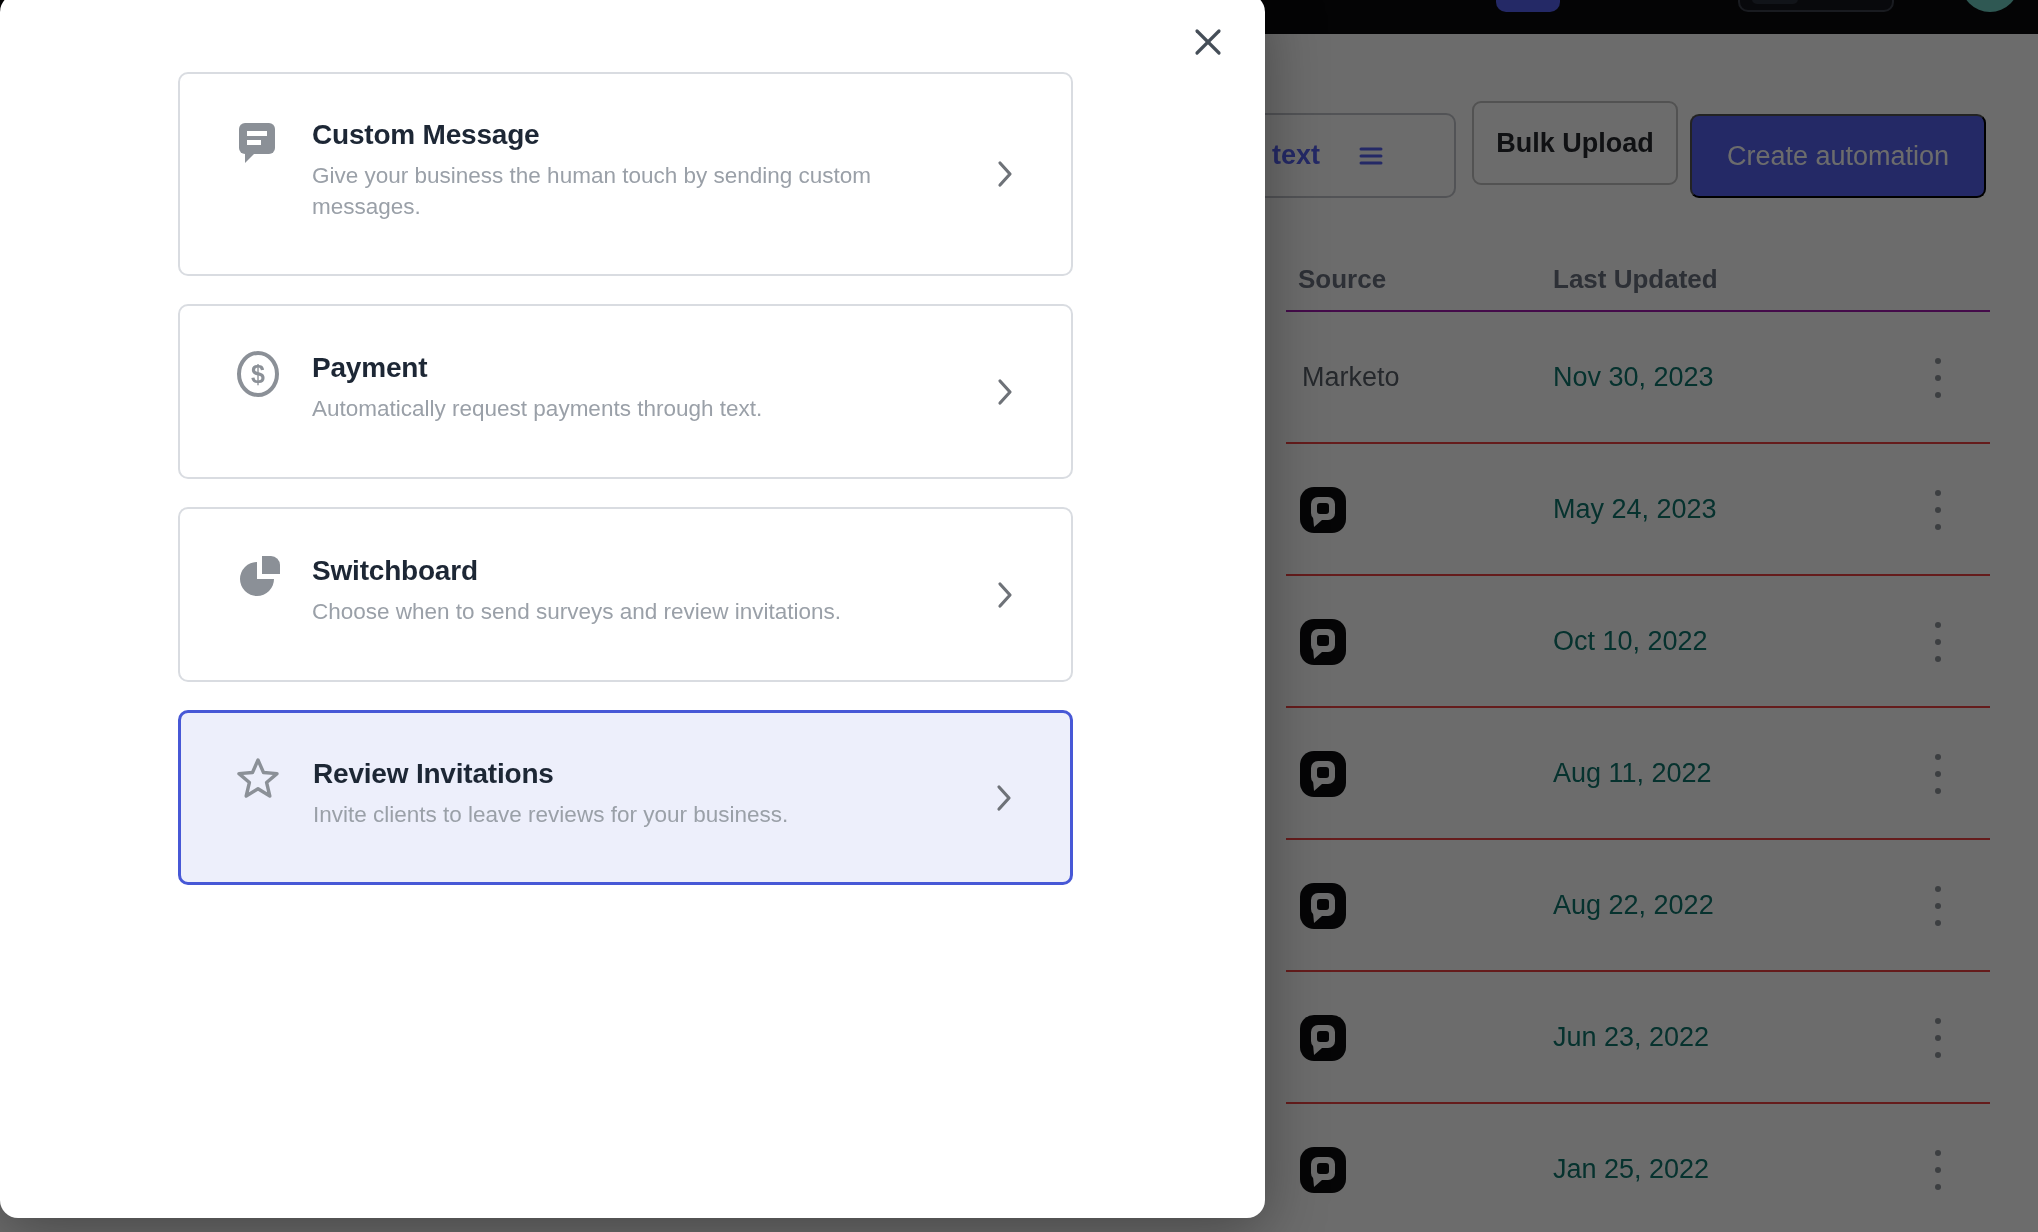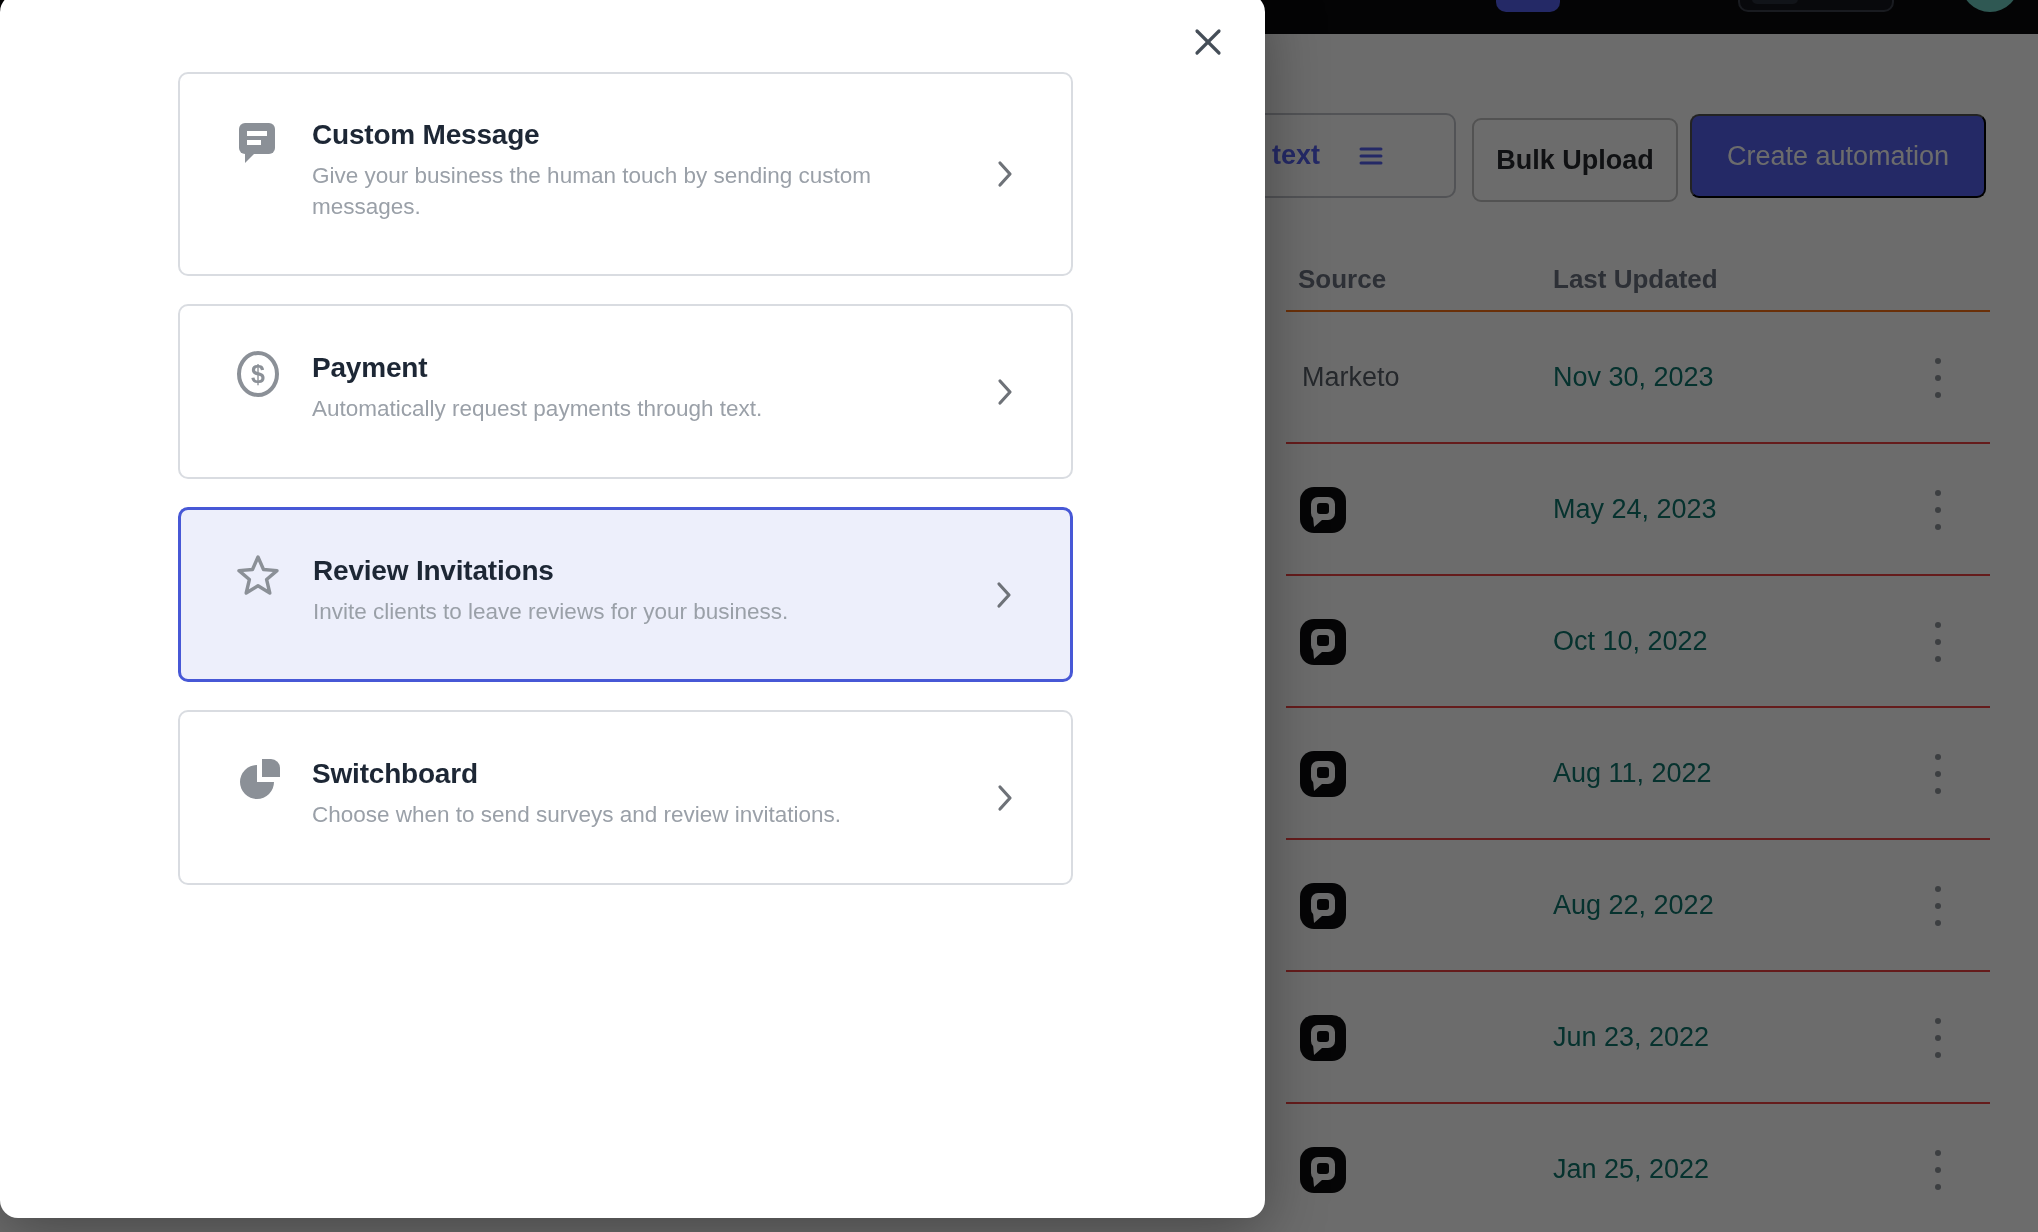--- a/index.html
+++ b/index.html
@@ -17,25 +17,25 @@
   .topbar{position:absolute;left:0;top:0;width:2038px;height:34px;background:#0a0b0e;}
   .topbar-blue-btn{position:absolute;left:1496px;top:-24px;width:64px;height:36px;border-radius:10px;background:var(--accent);}
   .topbar-search{position:absolute;left:1738px;top:-30px;width:156px;height:42px;border-radius:10px;border:2px solid #3c414d;background:#15171d;}
   .topbar-search .blob{position:absolute;left:12px;top:6px;width:46px;height:26px;border-radius:5px;background:#2a2f3b;}
   .topbar-avatar{position:absolute;left:1961px;top:-46px;width:58px;height:58px;border-radius:50%;background:var(--teal);}
 
   .toolbar{position:absolute;left:0;top:34px;right:0;height:200px;}
   .tab-box{position:absolute;left:1240px;top:79px;width:216px;height:85px;border:2px solid #c2c5ca;border-radius:10px;display:flex;align-items:center;background:#fff;}
   .tab-label{margin-left:30px;font-size:27px;font-weight:700;color:var(--accent);}
   .filter-icon{margin-left:38px;display:block;}
-  .btn-bulk{position:absolute;left:1472px;top:84px;width:206px;height:84px;border:2px solid #c2c2c2;border-radius:9px;background:#fff;display:flex;align-items:center;justify-content:center;font-size:27px;font-weight:700;color:#26292e;}
+  .btn-bulk{position:absolute;left:1472px;top:67px;width:206px;height:84px;border:2px solid #c2c2c2;border-radius:9px;background:#fff;display:flex;align-items:center;justify-content:center;font-size:27px;font-weight:700;color:#26292e;}
   .btn-create{position:absolute;left:1690px;top:80px;width:296px;height:84px;border-radius:9px;background:var(--accent);display:flex;align-items:center;justify-content:center;font-size:27px;font-weight:500;color:#ffffff;}
 
   .table{position:absolute;left:1286px;top:250px;width:704px;}
-  .thead{position:relative;height:62px;border-bottom:2px solid #f97316;}
+  .thead{position:relative;height:62px;border-bottom:2px solid #a21caf;}
   .th{position:absolute;top:14px;font-size:26px;font-weight:700;color:#6b7280;}
   .th.src{left:12px;}
   .th.upd{left:267px;}
   .trow{position:relative;height:132px;border-bottom:2px solid #ef4444;}
   .cell-src-text{position:absolute;left:16px;top:50px;font-size:27px;color:#596069;}
   .cell-src-icon{position:absolute;left:14px;top:43px;width:46px;height:46px;}
   .cell-date{position:absolute;left:267px;top:50px;font-size:27px;color:#0f766e;}
   .kebab{position:absolute;left:640px;top:46px;width:24px;height:40px;display:flex;flex-direction:column;align-items:center;justify-content:space-between;background:none;border:none;cursor:pointer;}
   .kebab i{width:6px;height:6px;border-radius:50%;background:#8f949b;}
 
@@ -238,49 +238,49 @@
         <div class="card-text">
           <div class="card-title">Payment</div>
           <div class="card-desc">Automatically request payments through text.</div>
         </div>
       </div>
       <svg class="chevron" width="16" height="28" viewBox="0 0 16 28">
         <polyline points="3,3 13,14 3,25" fill="none" stroke="#6e7278" stroke-width="3.2" stroke-linecap="round" stroke-linejoin="round"></polyline>
       </svg>
     </div>
 
-    <div class="card h1 selected">
-      <div class="card-inner">
-        <div class="icon-box">
-          <svg width="46" height="46" viewBox="0 0 46 46">
-            <path d="M23 4 L28.5 16.5 L42 17.6 L31.6 26.5 L34.8 40 L23 32.8 L11.2 40 L14.4 26.5 L4 17.6 L17.5 16.5 Z" fill="none" stroke="#8b9097" stroke-width="3.4" stroke-linejoin="round"></path>
-          </svg>
-        </div>
-        <div class="card-text">
-          <div class="card-title">Review Invitations</div>
-          <div class="card-desc">Invite clients to leave reviews for your business.</div>
-        </div>
-      </div>
-      <svg class="chevron" width="16" height="28" viewBox="0 0 16 28">
-        <polyline points="3,3 13,14 3,25" fill="none" stroke="#6e7278" stroke-width="3.2" stroke-linecap="round" stroke-linejoin="round"></polyline>
-      </svg>
-    </div>
-
     <div class="card h1">
       <div class="card-inner">
         <div class="icon-box">
           <svg width="48" height="48" viewBox="0 0 48 48">
             <path d="M23 9 A17 17 0 1 0 40 26 L23 26 Z" fill="#8b9097"></path>
             <path d="M28 3 h9 a9 9 0 0 1 9 9 v9 h-18 z" fill="#8b9097"></path>
           </svg>
         </div>
         <div class="card-text">
           <div class="card-title">Switchboard</div>
           <div class="card-desc">Choose when to send surveys and review invitations.</div>
         </div>
       </div>
       <svg class="chevron" width="16" height="28" viewBox="0 0 16 28">
         <polyline points="3,3 13,14 3,25" fill="none" stroke="#6e7278" stroke-width="3.2" stroke-linecap="round" stroke-linejoin="round"></polyline>
       </svg>
     </div>
 
+    <div class="card h1 selected">
+      <div class="card-inner">
+        <div class="icon-box">
+          <svg width="46" height="46" viewBox="0 0 46 46">
+            <path d="M23 4 L28.5 16.5 L42 17.6 L31.6 26.5 L34.8 40 L23 32.8 L11.2 40 L14.4 26.5 L4 17.6 L17.5 16.5 Z" fill="none" stroke="#8b9097" stroke-width="3.4" stroke-linejoin="round"></path>
+          </svg>
+        </div>
+        <div class="card-text">
+          <div class="card-title">Review Invitations</div>
+          <div class="card-desc">Invite clients to leave reviews for your business.</div>
+        </div>
+      </div>
+      <svg class="chevron" width="16" height="28" viewBox="0 0 16 28">
+        <polyline points="3,3 13,14 3,25" fill="none" stroke="#6e7278" stroke-width="3.2" stroke-linecap="round" stroke-linejoin="round"></polyline>
+      </svg>
+    </div>
+
   </div>
 </div>
 
 </body></html>

